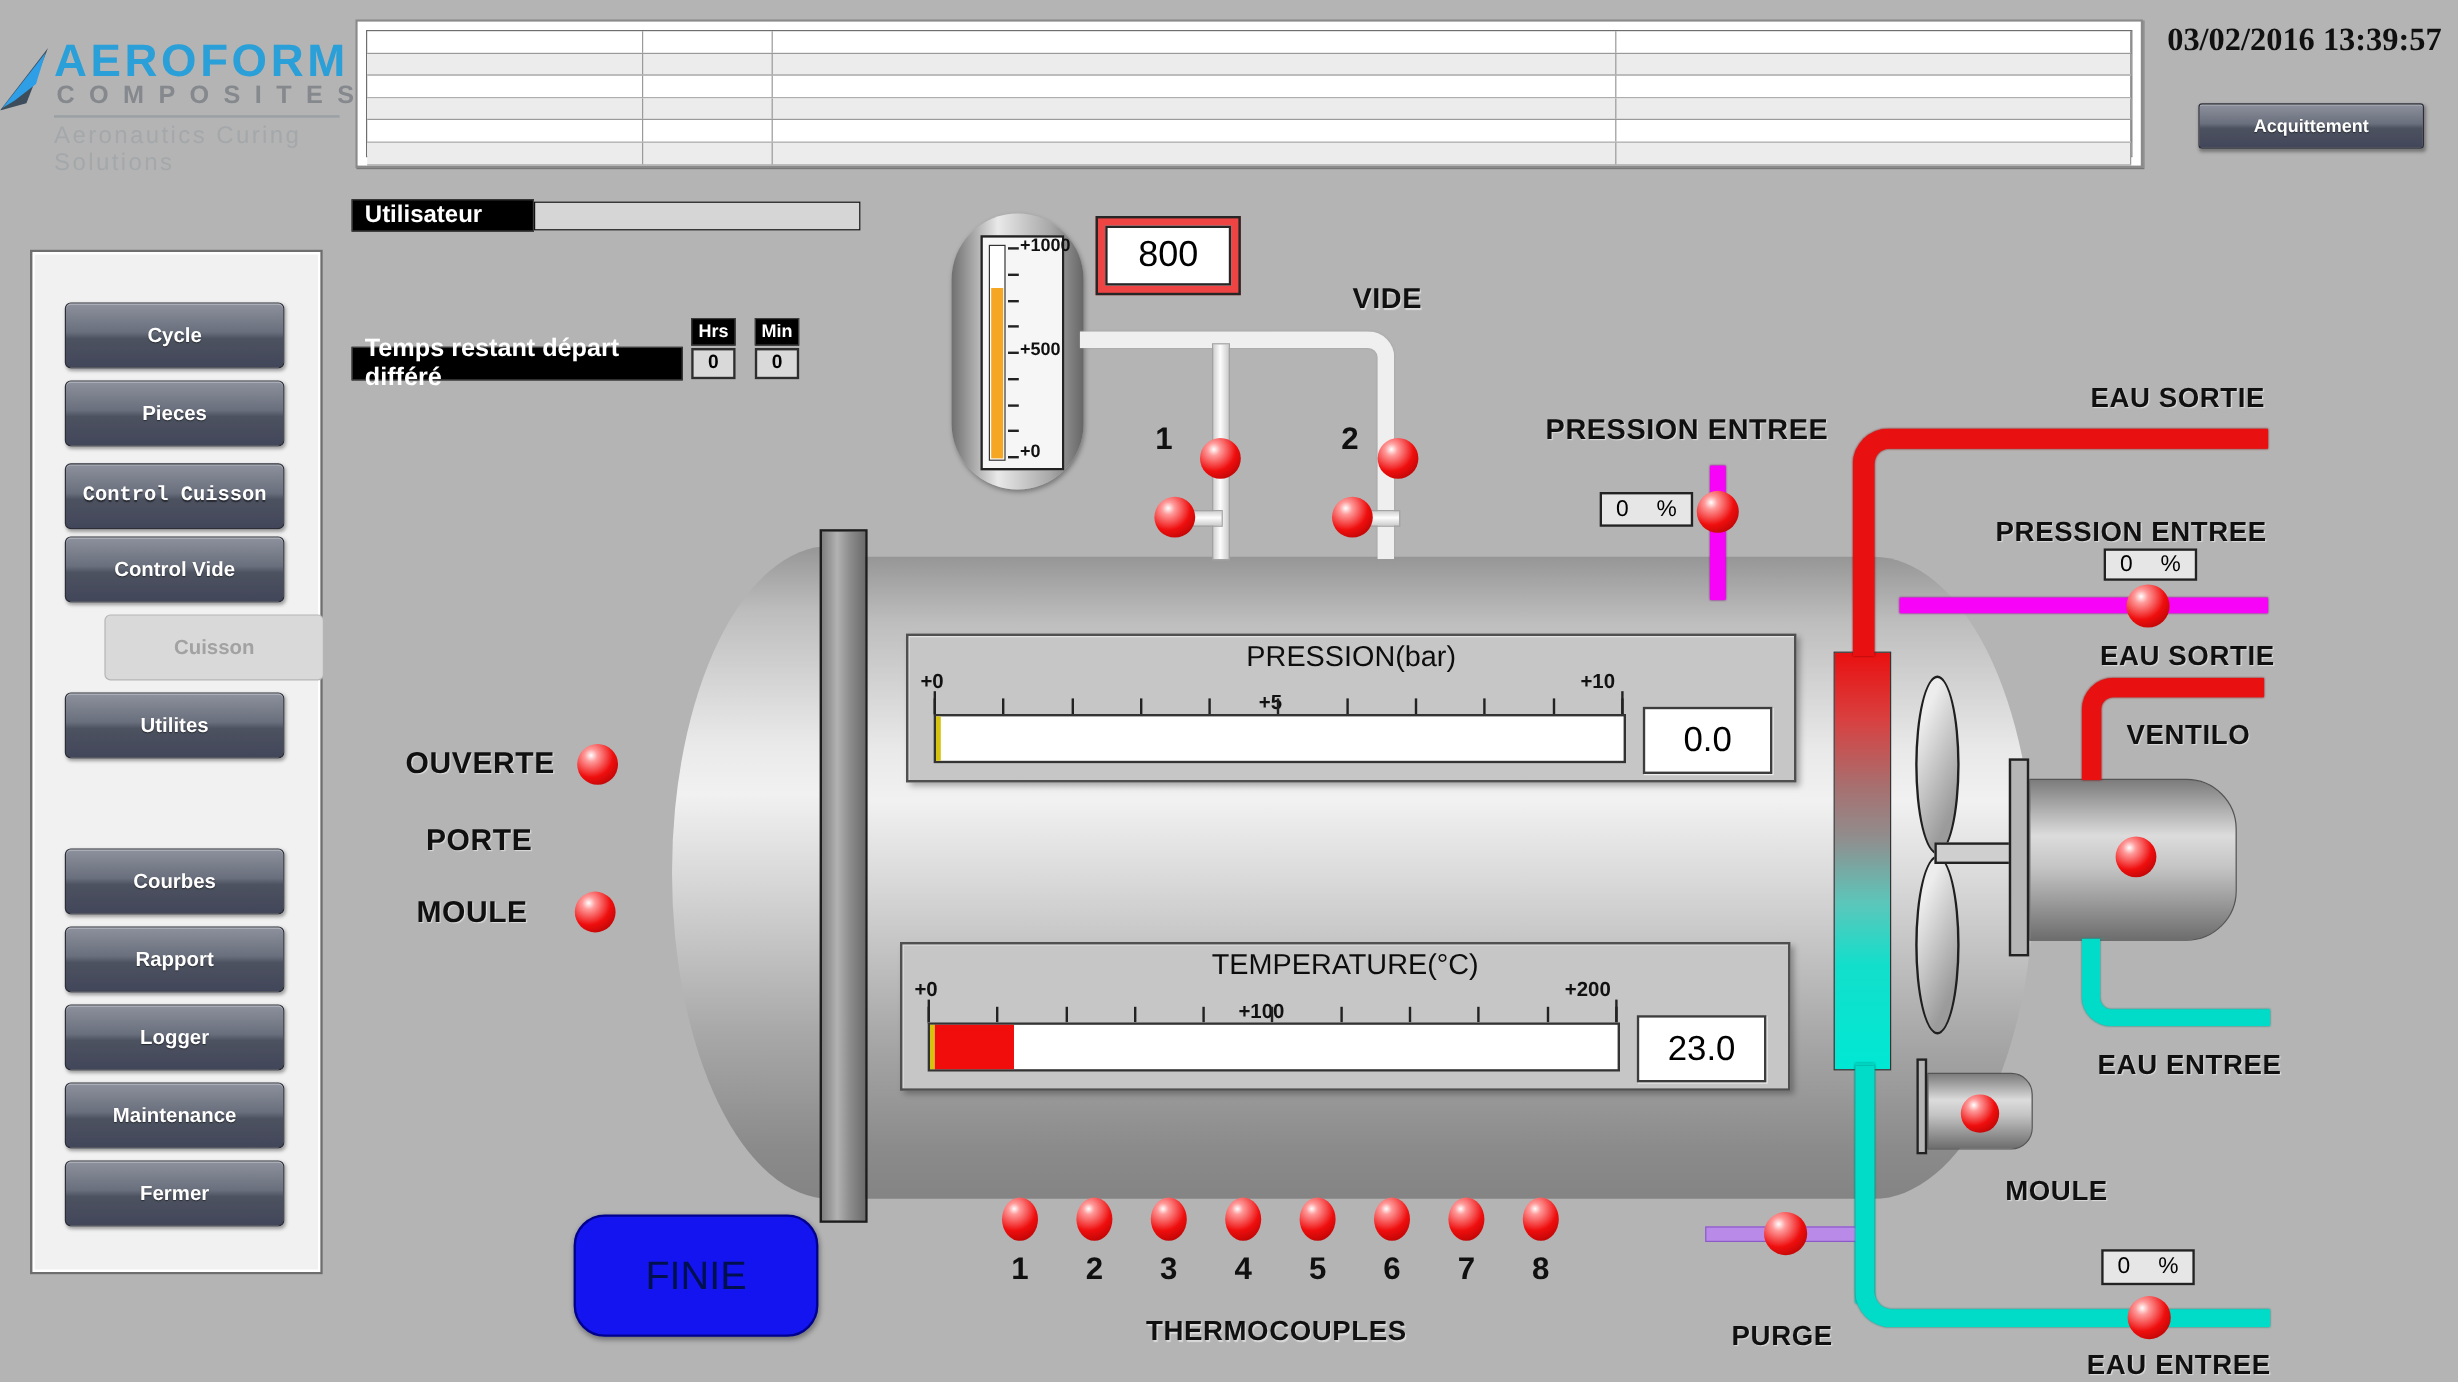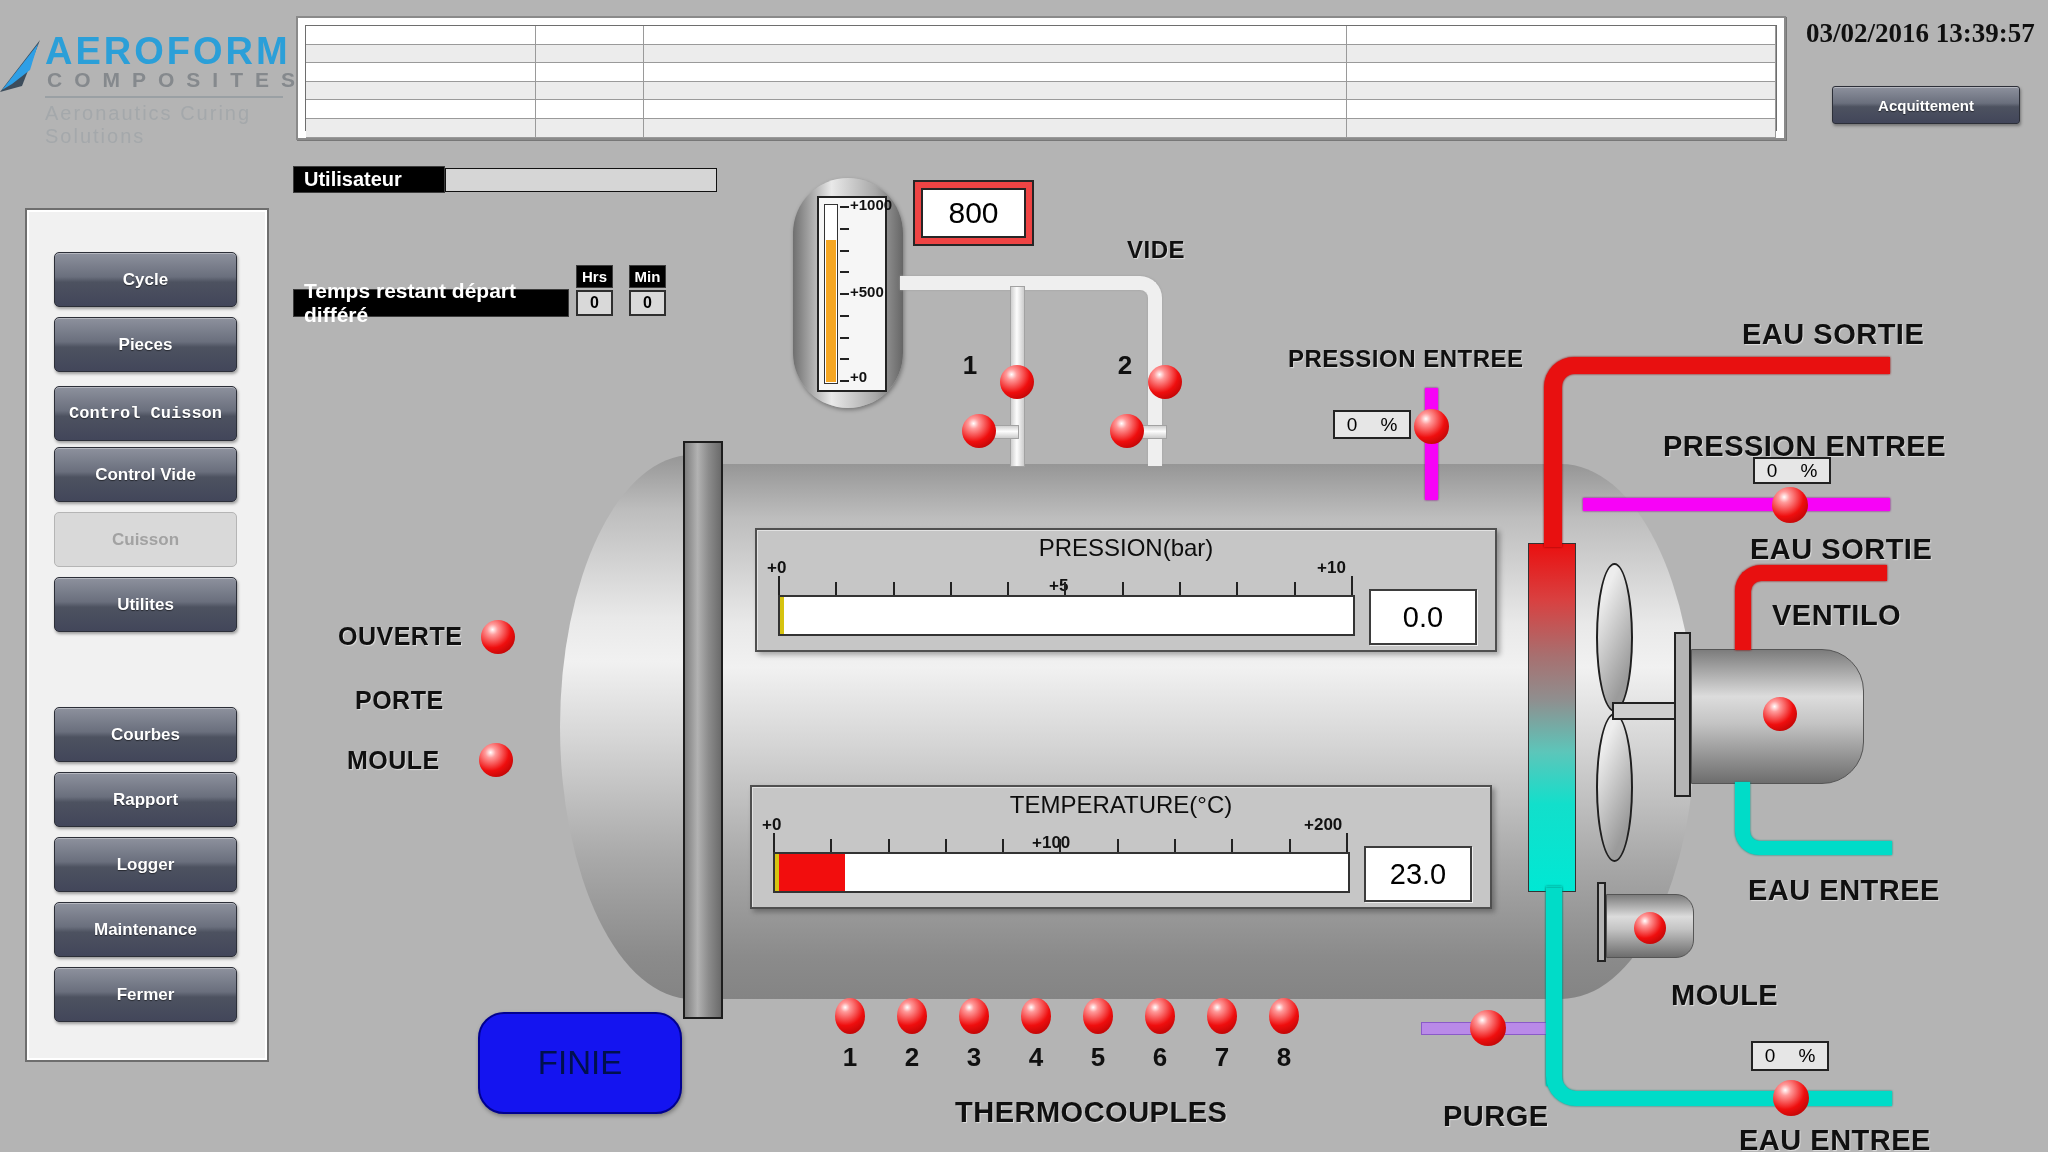--- a/index.html
+++ b/index.html
@@ -1,21 +1,21 @@
 <!DOCTYPE html>
 <html><head>
 <meta charset="utf-8">
 <style>
   html,body{margin:0;padding:0;}
   body{width:2048px;height:1152px;position:relative;background:#b4b4b4;
        font-family:"Liberation Sans",sans-serif;overflow:hidden;}
   .abs{position:absolute;}
   
   .hlabel{font-weight:bold;color:#101010;text-shadow:1px 1px 1px rgba(255,255,255,.55);
-          font-size:29px;letter-spacing:.5px;white-space:nowrap;}
+          font-size:23px;letter-spacing:.5px;white-space:nowrap;}
   .num{font-weight:bold;color:#101010;font-size:26px;text-align:center;}
   
   .logo-title{color:#2b9fd8;font-weight:bold;font-size:38px;letter-spacing:3px;}
   .logo-sub{color:#85898d;font-weight:bold;font-size:21px;letter-spacing:12px;}
   .logo-line{height:2px;background:#9aa0a4;}
   .logo-tag{color:#a4a8ab;font-size:20px;letter-spacing:2px;}
   
   .alarm-frame{background:#fff;border:2px solid #8a8a8a;box-shadow:1px 1px 0 #777;}
   .alarm-grid{position:absolute;left:7px;top:7px;right:7px;bottom:7px;border:1px solid #6e6e6e;}
   .trow{display:flex;height:17.6px;border-bottom:1px solid #9a9a9a;}
@@ -160,21 +160,21 @@
 <div class="abs blackbar" style="left:576px;top:265px;width:37px;height:23px;font-size:15px;justify-content:center;padding-left:0;">Hrs</div>
 <div class="abs graybox" style="left:576px;top:290px;width:37px;height:26px;font-size:16px;">0</div>
 <div class="abs blackbar" style="left:629px;top:265px;width:37px;height:23px;font-size:15px;justify-content:center;padding-left:0;">Min</div>
 <div class="abs graybox" style="left:629px;top:290px;width:37px;height:26px;font-size:16px;">0</div>
 
 <div class="abs panel" style="left:25px;top:208px;width:240px;height:850px;" id="sidebar">
     <div class="btn3d side-btn" style="top: 42px;">Cycle</div>
     <div class="btn3d side-btn" style="top: 107px;">Pieces</div>
     <div class="btn3d side-btn" style="top: 176px; font-family: Liberation Mono, monospace;">Control Cuisson</div>
     <div class="btn3d side-btn" style="top: 237px;">Control Vide</div>
-    <div class="btn3d side-btn disabled" style="top: 302px;">Cuisson</div>
+    <div class="btn3d side-btn disabled" style="top: 302px; margin-left: 33px;">Cuisson</div>
     <div class="btn3d side-btn" style="top: 367px;">Utilites</div>
     <div class="btn3d side-btn" style="top: 562px;">Rapport</div>
     <div class="btn3d side-btn" style="top: 497px;">Courbes</div>
     <div class="btn3d side-btn" style="top: 627px;">Logger</div>
     <div class="btn3d side-btn" style="top: 692px;">Maintenance</div>
     <div class="btn3d side-btn" style="top: 757px;">Fermer</div>
   </div>
 
 <div class="abs vessel-grad" style="left:690px;top:464px;width:1005px;height:535px;border-radius:0 135px 135px 0 / 0 270px 270px 0;"></div>
 <div class="abs vessel-grad" style="left:560px;top:455px;width:132px;height:544px;border-radius:132px 0 0 132px / 272px 0 0 272px;"></div>

